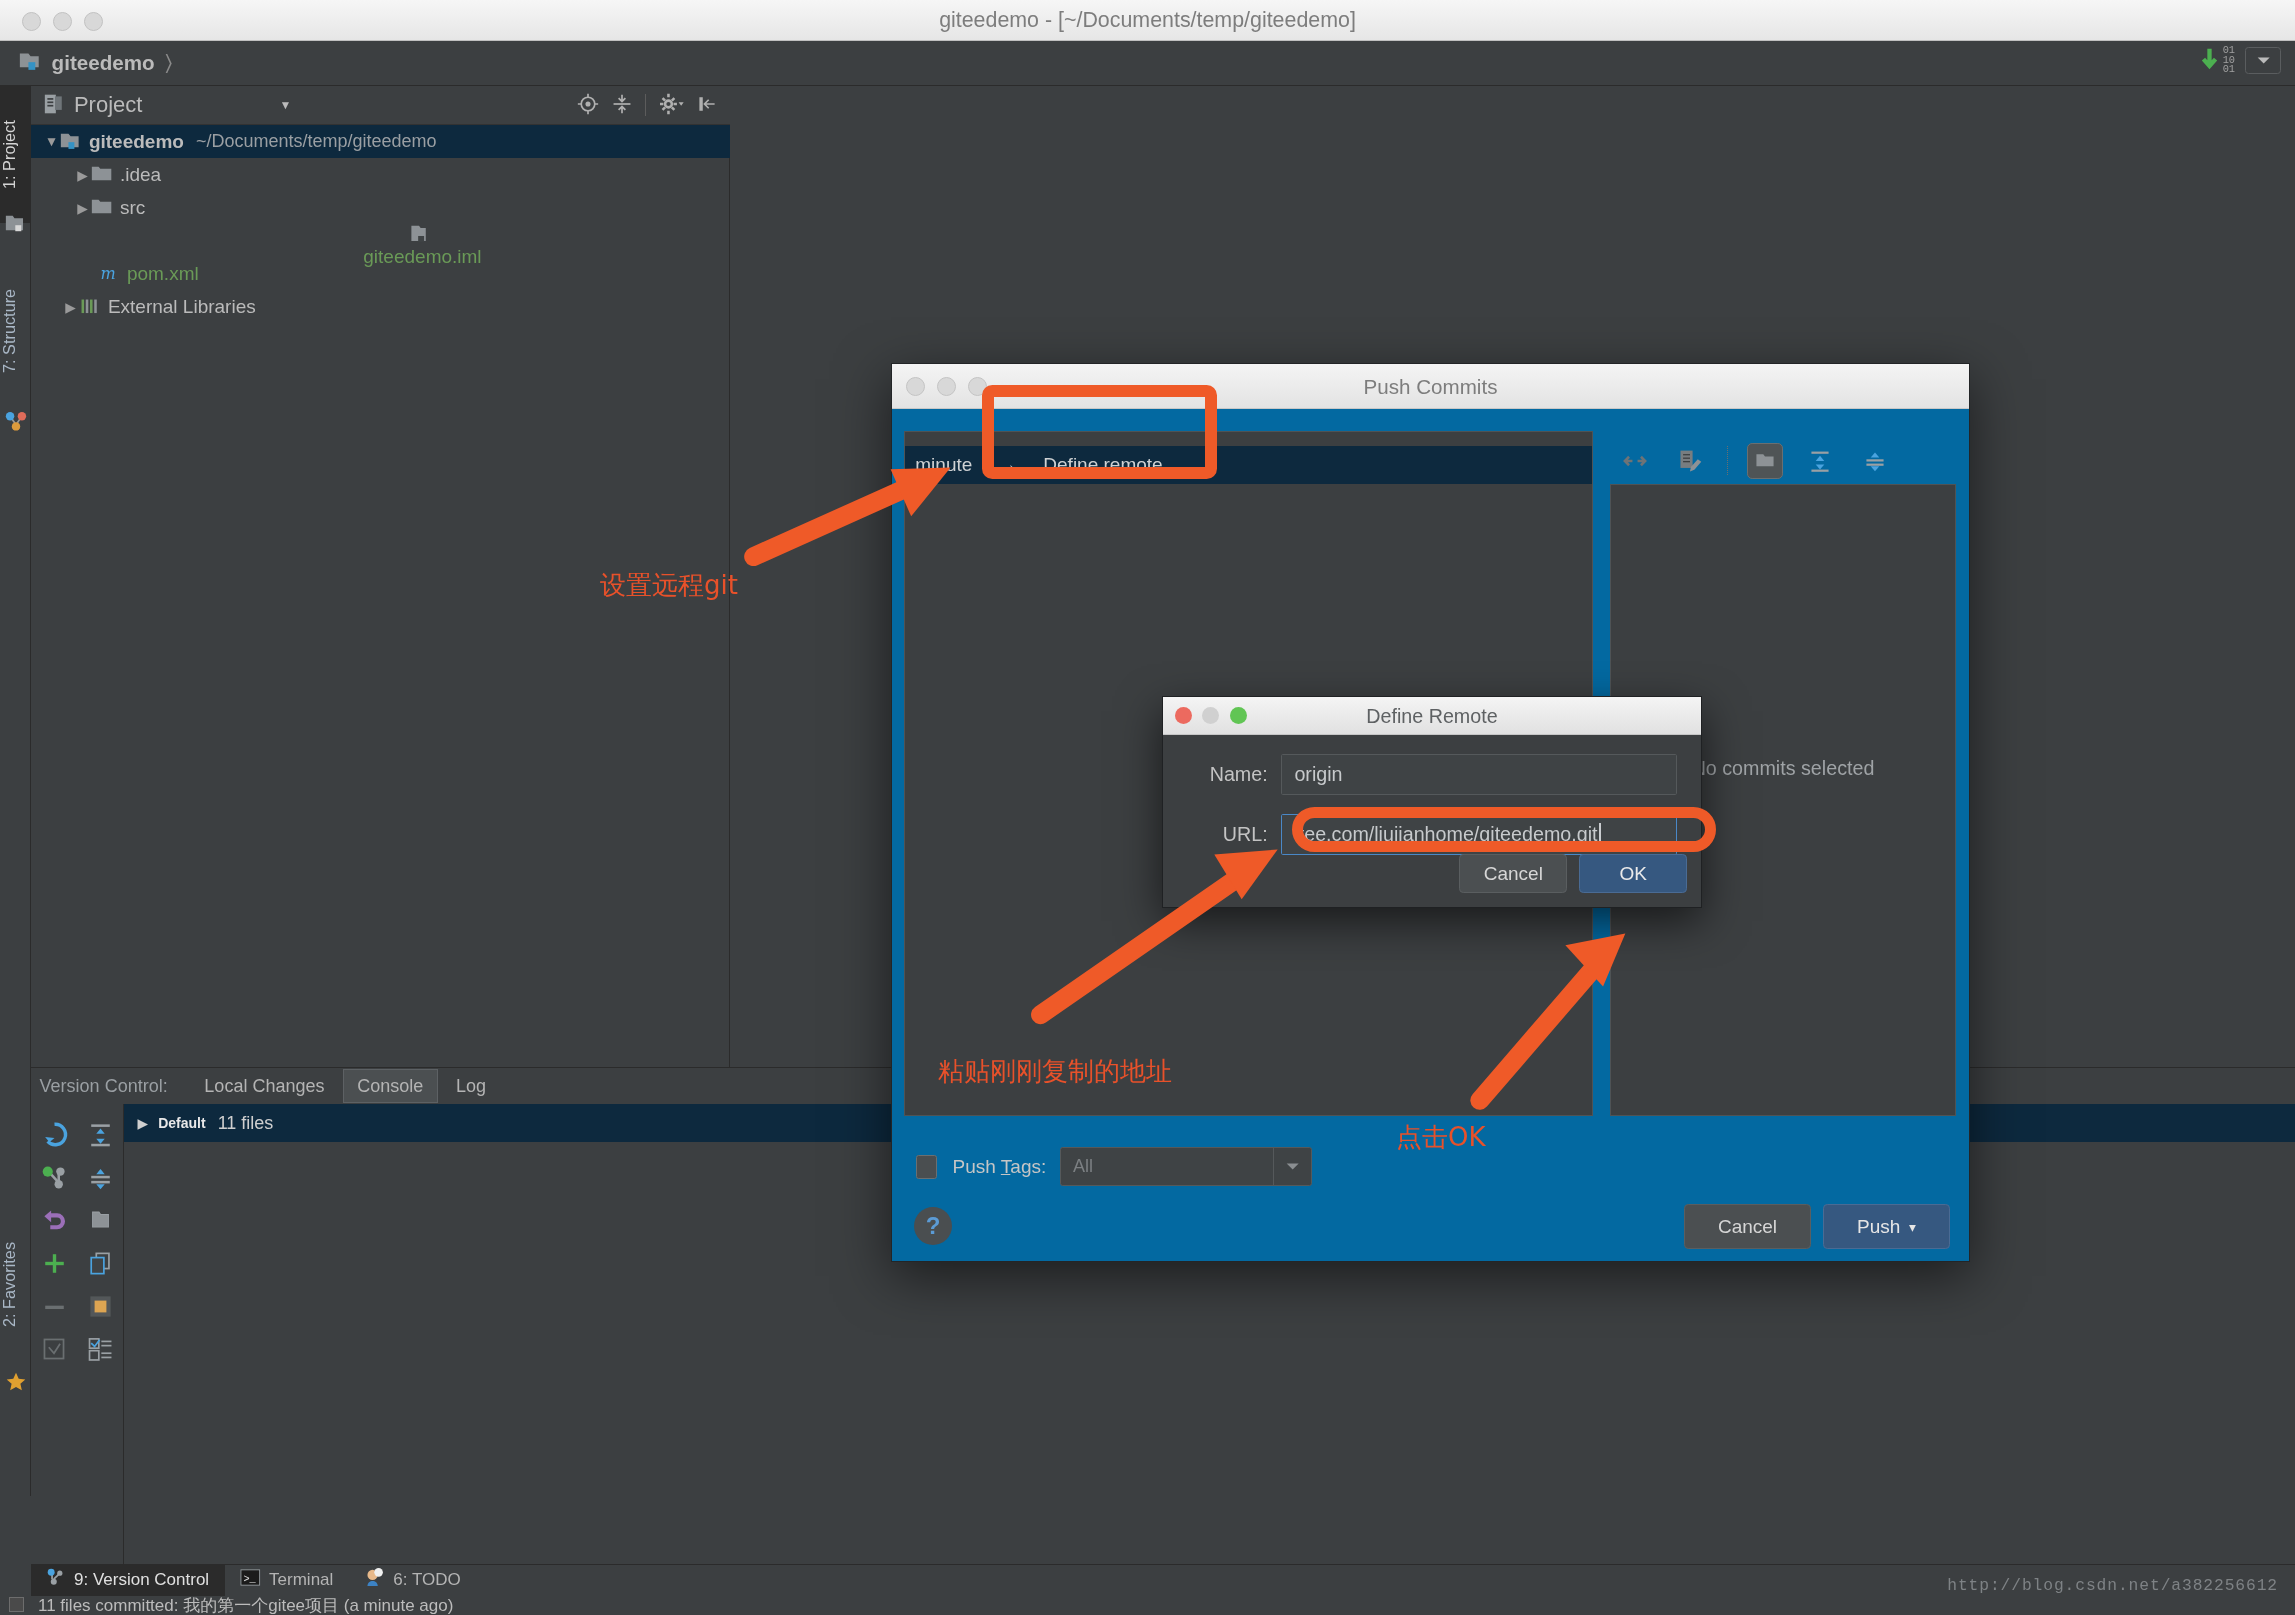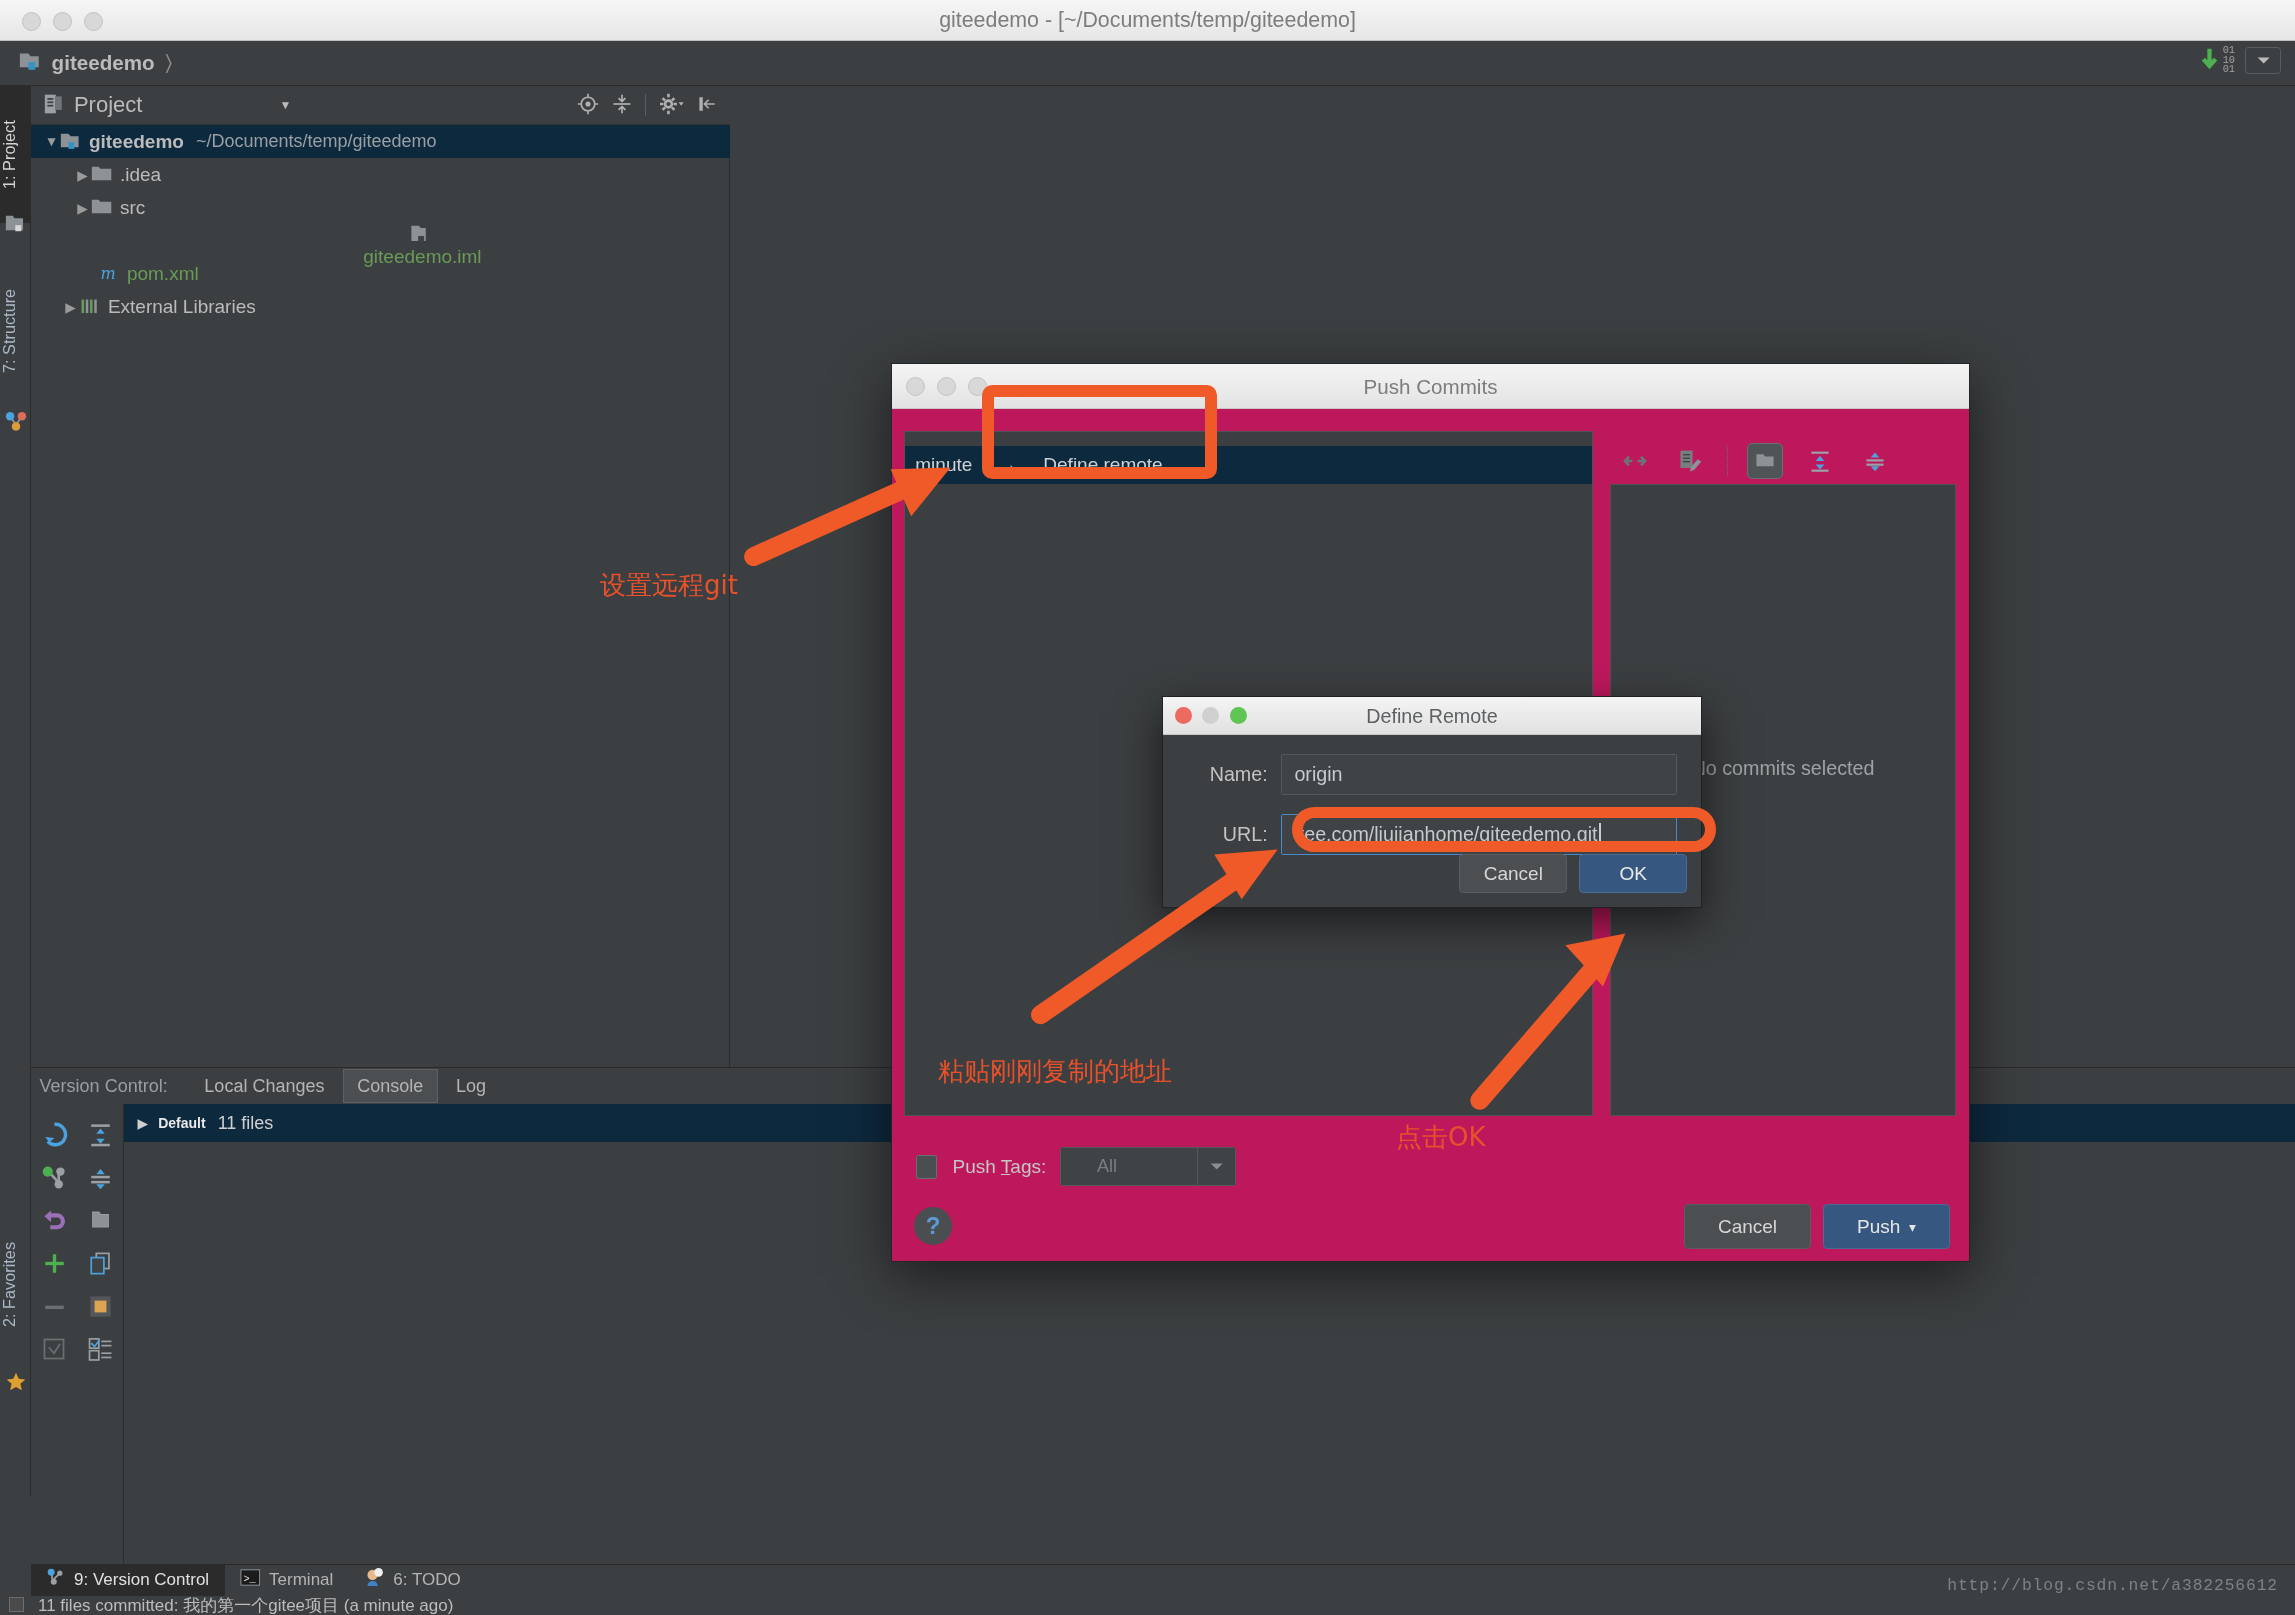--- a/index.html
+++ b/index.html
@@ -129,21 +129,21 @@
   .status-text { font-size: 17px; color: #bcbcbc; margin-left: 38px; }
   .status-chk { position:absolute; left: 8.6px; top: 1.7px; width: 15.4px; height: 15.4px; border: 0.9px solid #6d6d6d; background:#4a4a4a; }
   .watermark {
     position: absolute; right: 17px; top: 1576px;
     font-size: 16.3px; color: #7e8285; font-family: "Liberation Mono", monospace; letter-spacing: 0.9px;
   }
 
   
   .pushdlg {
     position: absolute; left: 891px; top: 363px; width: 1079px; height: 899px;
-    background: #be185d; border: 0.9px solid #232527;
+    background: #0369a1; border: 0.9px solid #232527;
     box-shadow: 0 15.4px 51px rgba(0,0,0,0.55);
   }
   .dlg-titlebar {
     height: 45px; background: linear-gradient(#f4f4f4, #e3e3e3);
     border-bottom: 0.9px solid #c8c8c8; position: relative;
   }
   .dlg-dots { position: absolute; left: 13.7px; top: 13px; display: flex; gap: 12px; }
   .dlg-dot { width: 19px; height: 19px; border-radius: 50%; background: #d8d8d8; border: 0.9px solid #c4c4c4; }
   .dlg-title {
     position: absolute; left: 0; top: 0; width: 100%; height: 45px; line-height: 45px;
@@ -178,22 +178,22 @@
     position: absolute; left: 0; top: 272px; width: 100%; text-align: center;
     font-size: 19.7px; color: #9fa3a6;
   }
   .pushtags {
     position: absolute; left: 24px; top: 738px; display: flex; align-items: center;
   }
   .chkbox { width: 20.6px; height: 24px; background: #4a4e50; border: 0.9px solid #6a6f71; border-radius: 2.6px; }
   .pushtags-label { font-size: 19px; color: #c6c6c6; margin-left: 16px; }
   .pushtags-label u { text-decoration: underline; }
   .combo {
-    margin-left: 13.7px; width: 176px; height: 39px; border: 0.9px solid #55595b;
-    background: #3f4345; display: flex; align-items: center; border-radius: 2.6px; padding-left: 24px;
+    margin-left: 13.7px; width: 252px; height: 39px; border: 0.9px solid #55595b;
+    background: #3f4345; display: flex; align-items: center; border-radius: 2.6px;
   }
   .combo-val { font-size: 18px; color: #7b7f82; margin-left: 12px; flex: 1; }
   .combo-btn { width: 38px; height: 38px; border-left: 0.9px solid #55595b; display: flex; align-items: center; justify-content: center; }
   .help-btn {
     position: absolute; left: 22px; top: 798px; width: 38px; height: 38px;
     border-radius: 50%; background: #4a4e50; display: flex; align-items: center; justify-content: center;
     font-size: 24px; color: #5b9bd5; font-weight: bold;
   }
   .push-actions { position: absolute; right: 19px; top: 795px; display: flex; gap: 12px; }
   .btn {

